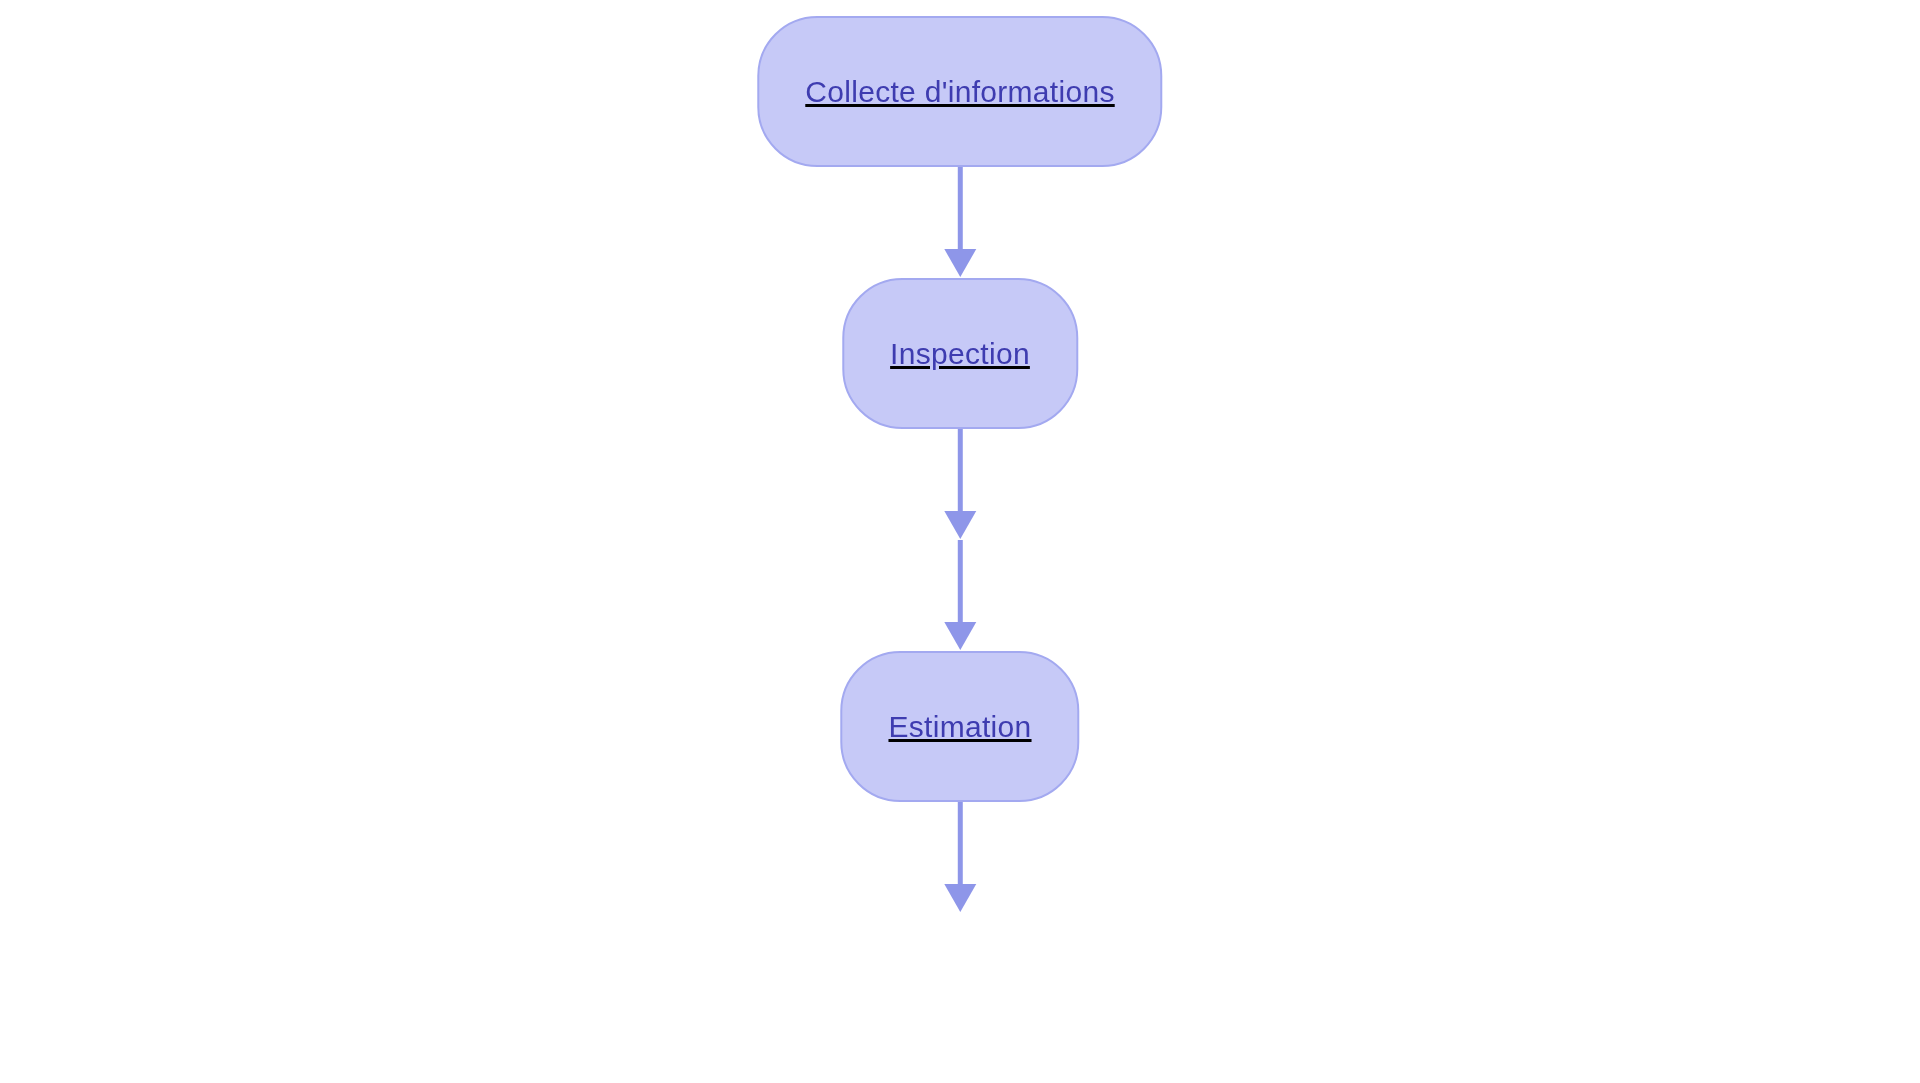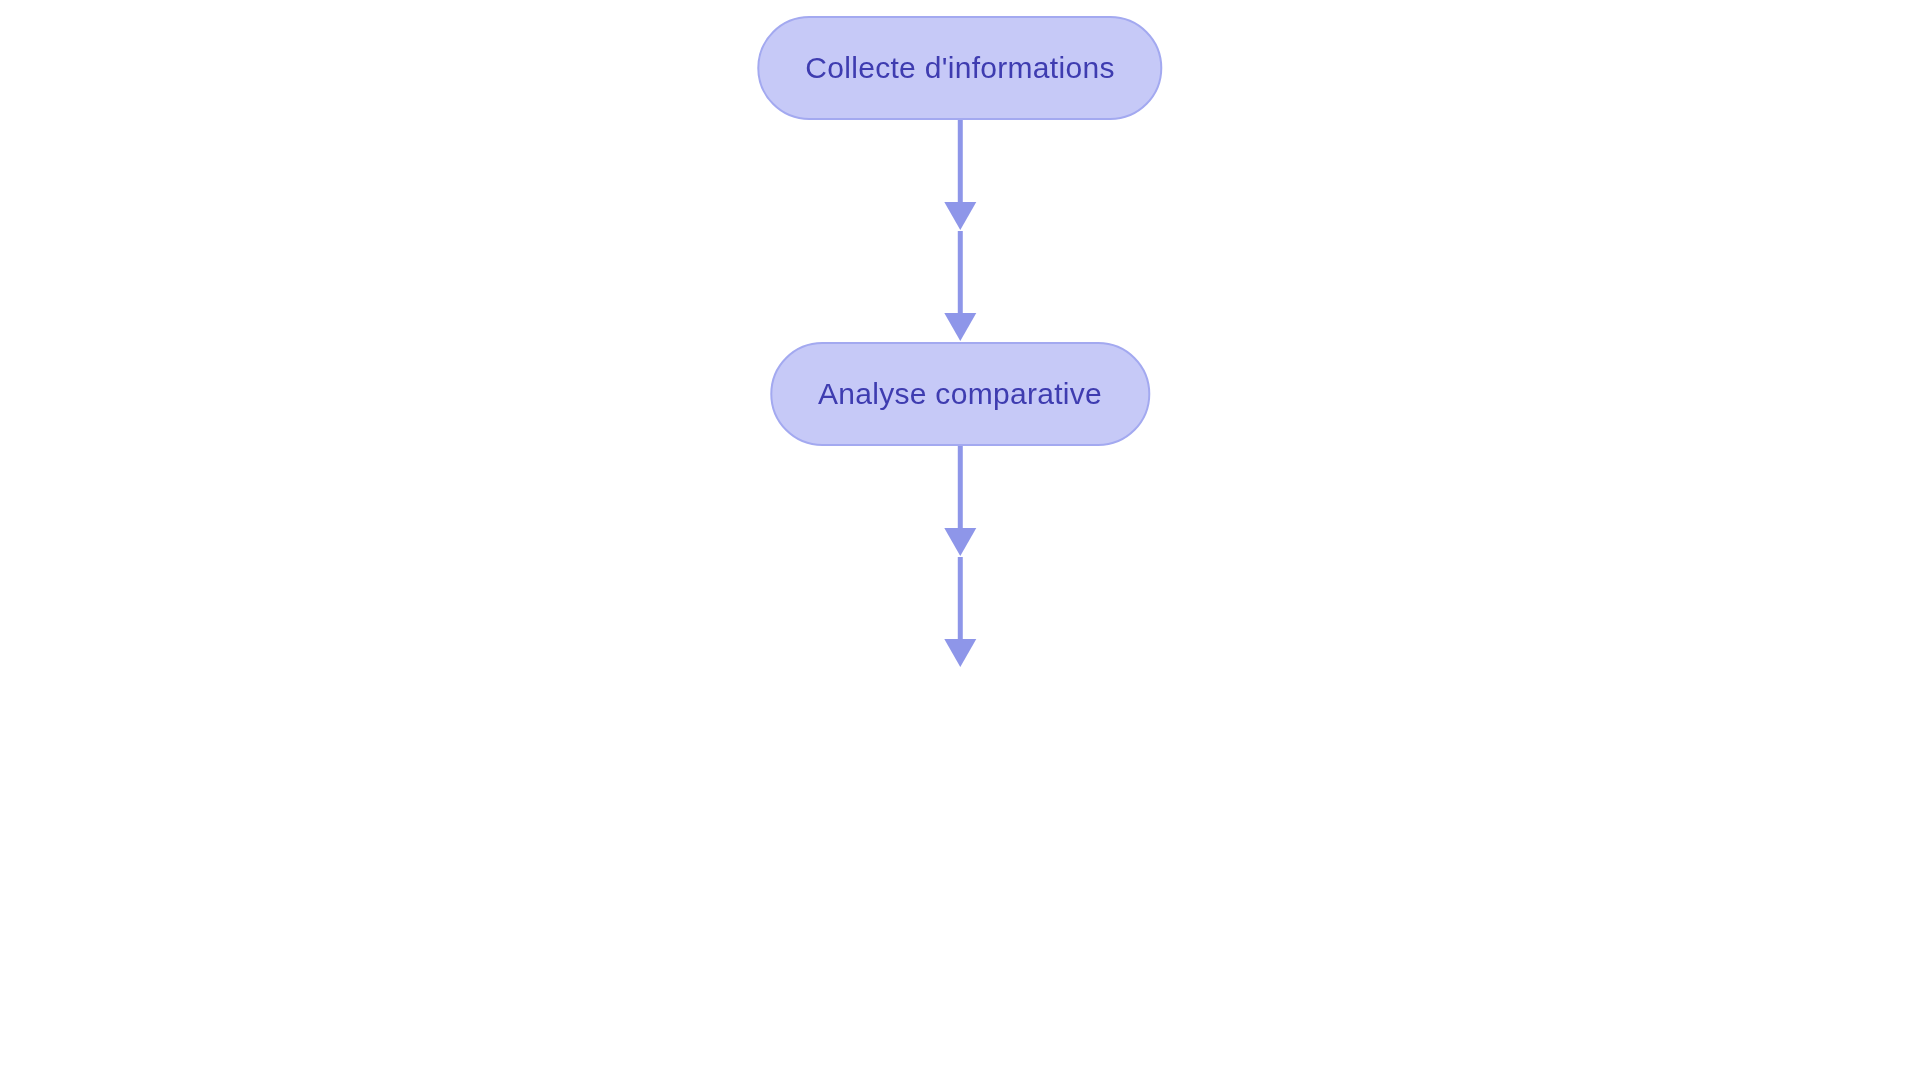--- a/index.html
+++ b/index.html
@@ -23,29 +23,30 @@
   }
   .flow{
     position:absolute;
     left:50%;top:16px;
     transform:translateX(-50%);
     display:flex;
     flex-direction:column;
     align-items:center;
   }
   .node{
-    height:104px;
+    height:151px;
     border-radius:60px;
     background:var(--node-fill);
     border:2px solid var(--node-border);
     display:flex;
     align-items:center;
     justify-content:center;
     padding:0 46px;
     white-space:nowrap;
+    text-decoration:underline;
   }
   .node-label{
     font-size:30px;
     letter-spacing:0.3px;
     color:var(--node-text);
   }
   .edge{
     display:block;
     width:34px;
     height:111px;
@@ -62,36 +63,39 @@
 
     <div class="node">
       <span class="node-label">Collecte d'informations</span>
     </div>
 
     <svg class="edge" viewBox="0 0 34 111" aria-hidden="true">
       <line x1="17" y1="0" x2="17" y2="84"></line>
       <polygon points="1,82 33,82 17,110"></polygon>
     </svg>
 
-
-    <svg class="edge" viewBox="0 0 34 111" aria-hidden="true">
-      <line x1="17" y1="0" x2="17" y2="84"></line>
-      <polygon points="1,82 33,82 17,110"></polygon>
-    </svg>
-
     <div class="node">
-      <span class="node-label">Analyse comparative</span>
+      <span class="node-label">Inspection</span>
     </div>
 
     <svg class="edge" viewBox="0 0 34 111" aria-hidden="true">
       <line x1="17" y1="0" x2="17" y2="84"></line>
       <polygon points="1,82 33,82 17,110"></polygon>
     </svg>
 
 
     <svg class="edge" viewBox="0 0 34 111" aria-hidden="true">
       <line x1="17" y1="0" x2="17" y2="84"></line>
       <polygon points="1,82 33,82 17,110"></polygon>
     </svg>
 
+    <div class="node">
+      <span class="node-label">Estimation</span>
+    </div>
+
+    <svg class="edge" viewBox="0 0 34 111" aria-hidden="true">
+      <line x1="17" y1="0" x2="17" y2="84"></line>
+      <polygon points="1,82 33,82 17,110"></polygon>
+    </svg>
+
 
   </div>
 </div>
 
 </body></html>

